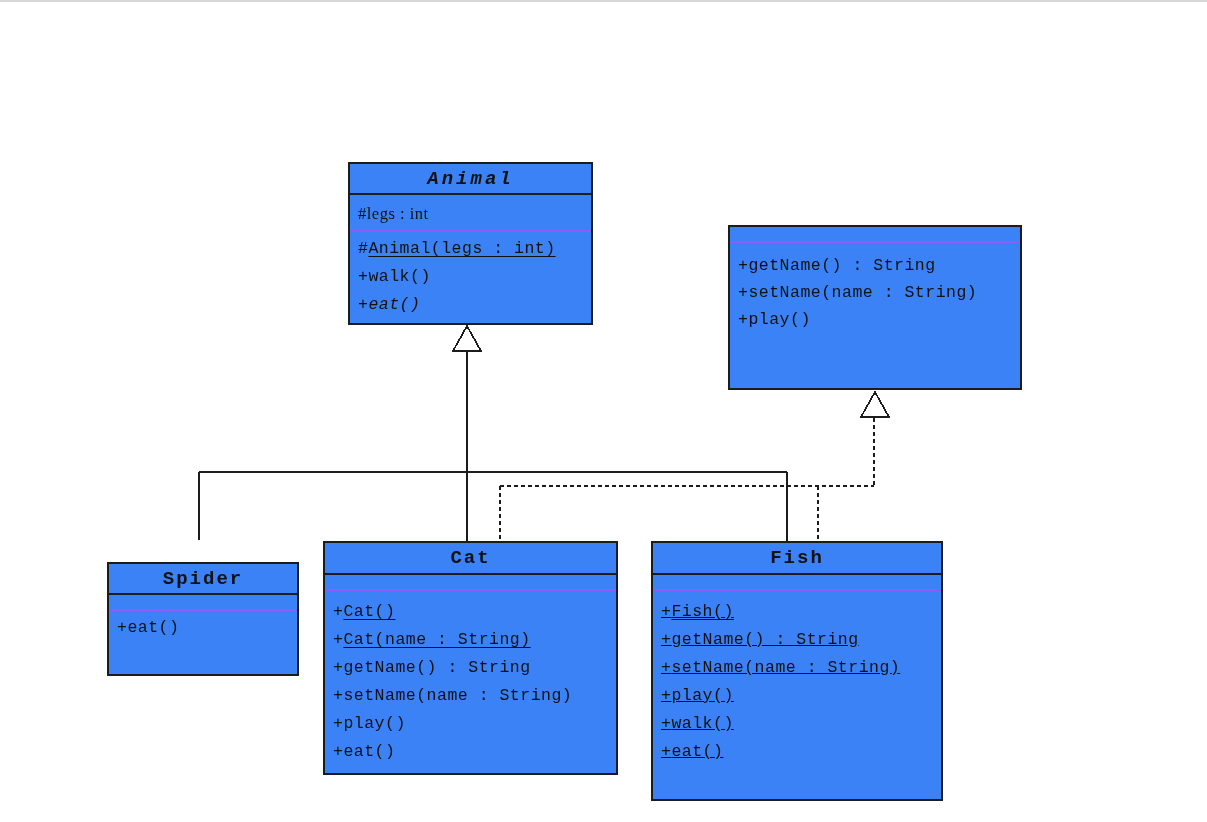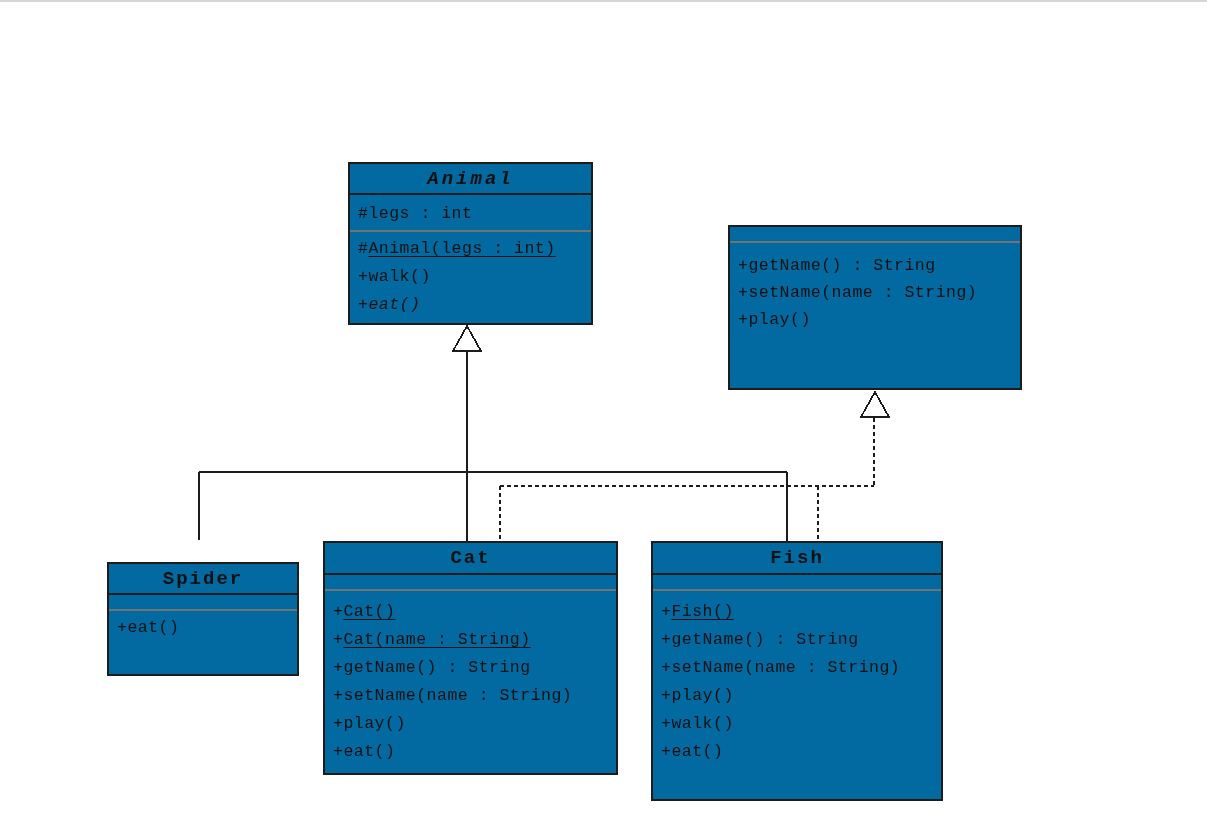--- a/index.html
+++ b/index.html
@@ -27,21 +27,21 @@
     font-size: 28px;
     line-height: 48px;
     letter-spacing: -0.4px;
     color: #111111;
   }
   .connectors { position: absolute; left: 0; top: 0; }
   .connectors path, .connectors polygon { shape-rendering: crispEdges; }
 
   .uml-box {
     position: absolute;
-    background: #0369a1;
+    background: #3b82f6;
     border: 2px solid #1c1c1c;
     display: flex;
     flex-direction: column;
     color: #111111;
   }
   .box-title {
     border-bottom: 2px solid #1c1c1c;
     display: flex;
     flex-direction: column;
     align-items: center;
@@ -56,23 +56,24 @@
   }
   .title-italic { font-style: italic; letter-spacing: 3px; }
   .stereotype {
     font-size: 14px;
     letter-spacing: 0.5px;
     text-decoration: underline;
     white-space: pre;
     line-height: 17px;
   }
   .box-attrs {
-    border-bottom: 2px solid #737373;
+    border-bottom: 2px solid #8b5cf6;
     flex: 0 0 auto;
     padding: 5px 0 9px 8px;
+    font-family: Liberation Serif, serif;
   }
   .box-methods {
     flex: 1 1 auto;
     padding: 3px 0 0 8px;
   }
   .line { white-space: pre; }
   .m-line { font-size: 16.5px; line-height: 28px; letter-spacing: 0.5px; }
   .pet-line { line-height: 27px; }
   .pre { white-space: pre; }
   .body { white-space: pre; }
@@ -148,21 +149,21 @@
       <div class="line m-line"><span class="pre">+</span><span class="body">play()</span></div>
       <div class="line m-line"><span class="pre">+</span><span class="body">eat()</span></div>
     </div>
   </div>
 
   <div class="uml-box" id="box-fish" style="left:651px; top:541px; width:292px; height:260px;">
     <div class="box-title" style="height:32px;">
       <span class="title-text">Fish</span>
     </div>
     <div class="box-attrs" style="height:16px;"></div>
-    <div class="box-methods" style="padding-top:7px;">
+    <div class="box-methods" style="padding-top:7px;text-decoration:underline;">
       <div class="line m-line"><span class="pre">+</span><span class="body u">Fish()</span></div>
       <div class="line m-line"><span class="pre">+</span><span class="body">getName() : String</span></div>
       <div class="line m-line"><span class="pre">+</span><span class="body">setName(name : String)</span></div>
       <div class="line m-line"><span class="pre">+</span><span class="body">play()</span></div>
       <div class="line m-line"><span class="pre">+</span><span class="body">walk()</span></div>
       <div class="line m-line"><span class="pre">+</span><span class="body">eat()</span></div>
     </div>
   </div>
 
 </div>

